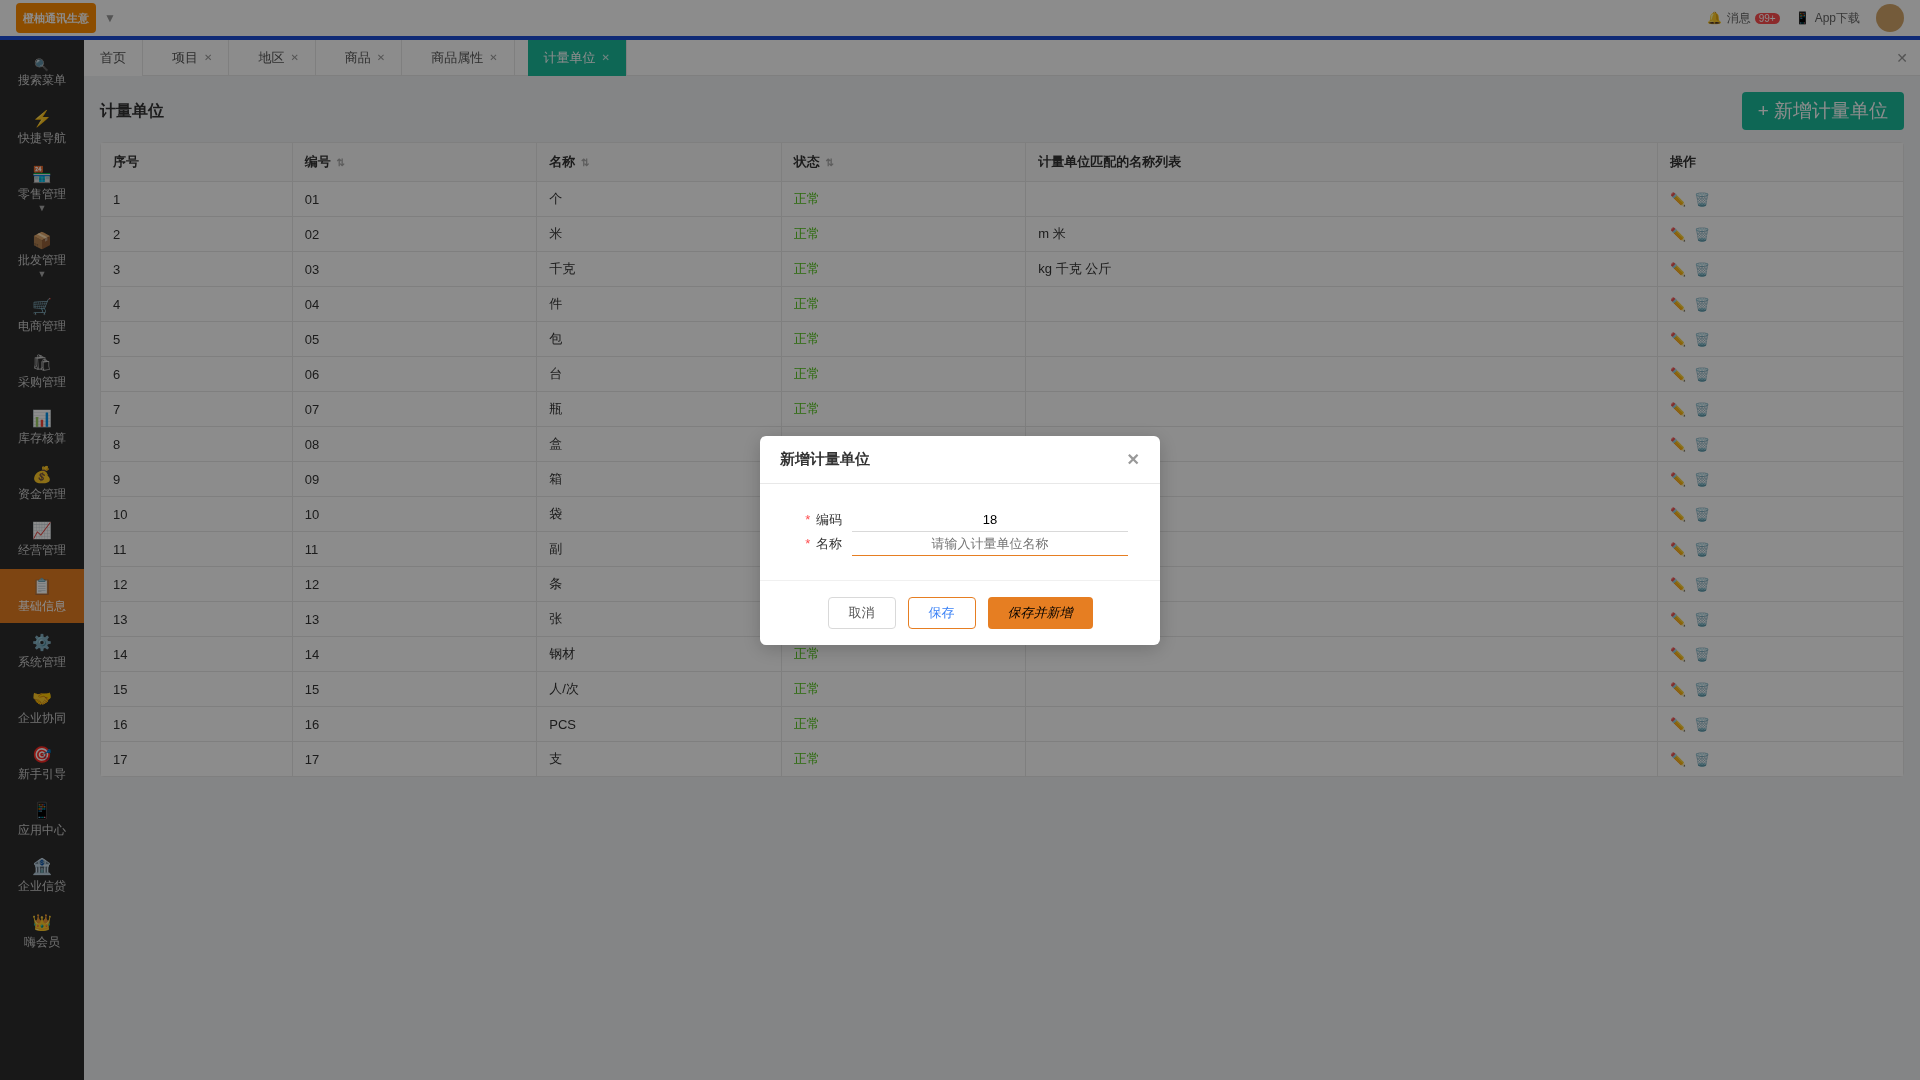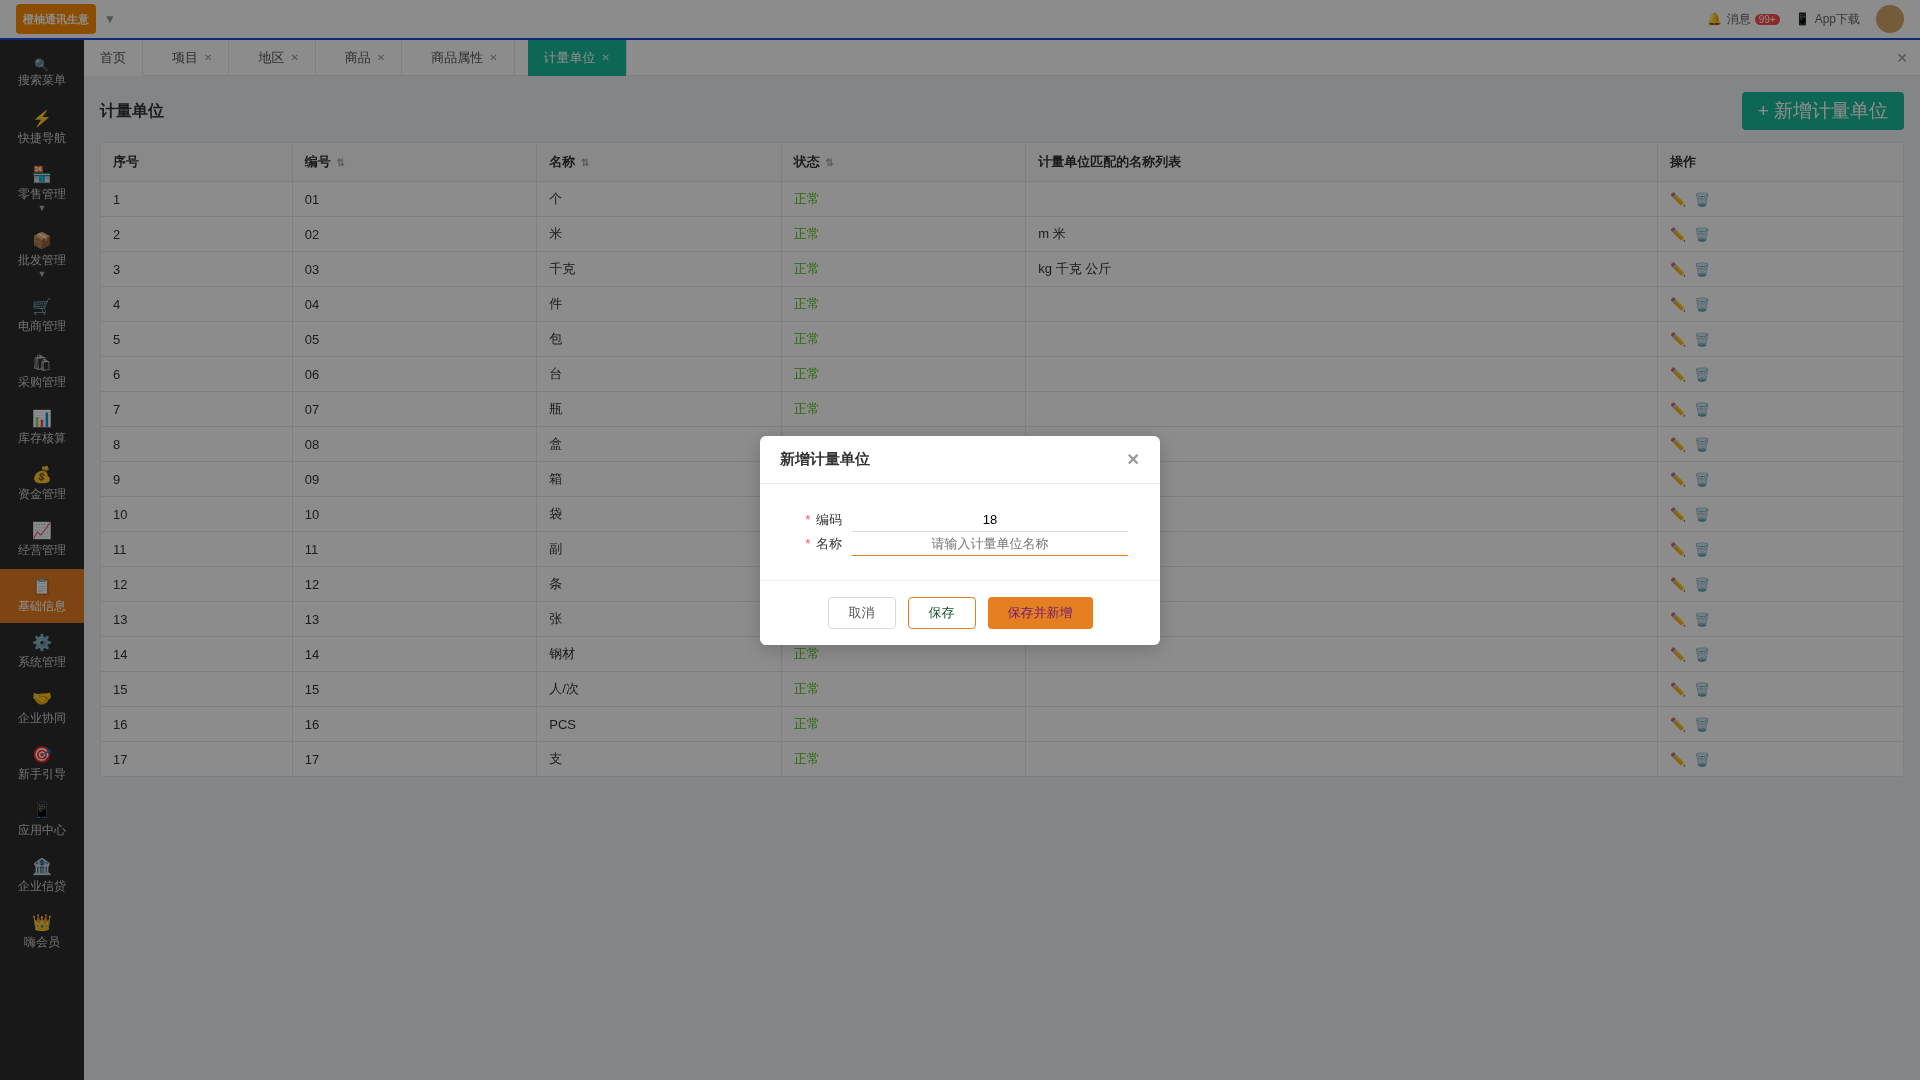--- a/index.html
+++ b/index.html
@@ -6,21 +6,21 @@
     body { font-family: 'Microsoft YaHei', SimSun, Arial, sans-serif; font-size: 13px; background: #f0f2f5; color: #333; width: 1920px; height: 1080px; overflow: hidden; }
 
     
     .top-header {
       height: 40px;
       background: #fff;
       display: flex;
       align-items: center;
       justify-content: space-between;
       padding: 0 16px;
-      border-bottom: 2px solid #1d4ed8;
+      border-bottom: 4px solid #1d4ed8;
       position: relative;
       z-index: 10;
     }
     .logo-area {
       display: flex;
       align-items: center;
       gap: 8px;
     }
     .logo-box {
       width: 80px;
@@ -311,31 +311,32 @@
       font-size: 13px;
       color: #555;
     }
     .btn-save {
       padding: 6px 20px;
       border: 1px solid #d9d9d9;
       background: #fff;
       border-radius: 4px;
       cursor: pointer;
       font-size: 13px;
-      color: #14532d;
+      color: #3b82f6;
       border-color: #e67e22;
     }
     .btn-save-new {
       padding: 6px 20px;
       border: none;
       background: #e67e22;
       border-radius: 4px;
       cursor: pointer;
       font-size: 13px;
-      color: #701a75;
+      color: #000000;
+      font-style: italic;
     }
 
     .search-menu-item {
       color: #ccc;
       font-size: 12px;
       padding: 10px 0;
       width: 100%;
       text-align: center;
       cursor: pointer;
     }

